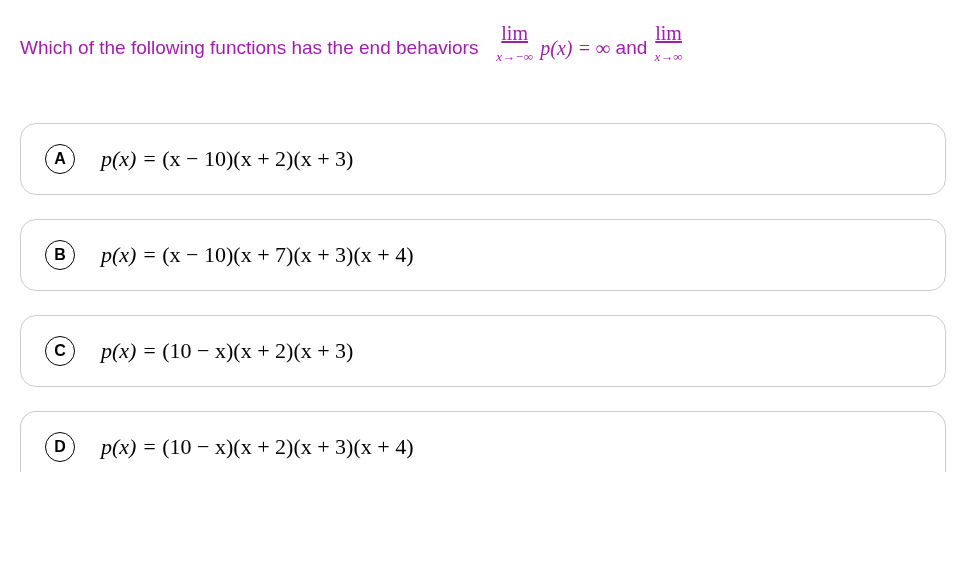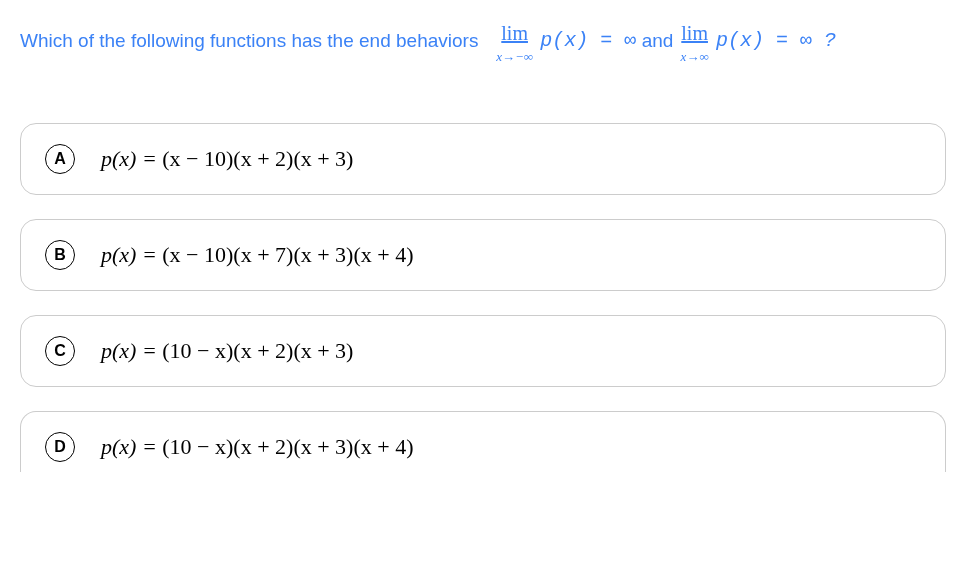--- a/index.html
+++ b/index.html
@@ -9,24 +9,24 @@
       width: 966px;
       height: 571px;
       padding: 20px 20px 0 20px;
       color: #000;
       overflow: hidden;
     }
     .question {
       font-size: 19px;
       line-height: 1.5;
       margin-bottom: 60px;
-      color: #3b82f6;
+      color: #a21caf;
       display: flex;
       flex-wrap: wrap;
-      align-items: center;
+      align-items: flex-end;
       gap: 0;
     }
     .question .text {
       font-size: 19px;
     }
     .limit {
       display: inline-block;
       text-align: center;
       vertical-align: middle;
       margin: 0 2px;
@@ -85,21 +85,21 @@
     }
     .formula {
       font-family: 'Times New Roman', serif;
       font-size: 22px;
       font-style: italic;
     }
     .formula .paren, .formula .num, .formula .eq, .formula .op {
       font-style: normal;
     }
     .qmath {
-      font-family: Liberation Mono, monospace;
+      font-family: Liberation Serif, serif;
       font-size: 20px;
     }
   </style>
 </head>
 <body>
 
 <div class="question">
   <span class="text">Which of the following functions has the end behaviors</span>
   <span>&nbsp;&nbsp;&nbsp;</span>
   <span class="limit">
@@ -109,21 +109,20 @@
   <span>&nbsp;</span>
   <span class="qmath mathital">p(x) = ∞</span>
   <span>&nbsp;</span>
   <span class="text">and</span>
   <span>&nbsp;</span>
   <span class="limit">
     <span class="top mathrm">lim</span>
     <span class="bot mathital">x→∞</span>
   </span>
   <span>&nbsp;</span>
-  <span class="qmath mathital">p(x) = ∞ ?</span>
 </div>
 
 <div class="options">
 
   <div class="option">
     <div class="badge">A</div>
     <div class="formula">
       <span>p(x) = </span><span class="paren">(x − 10)(x + 2)(x + 3)</span>
     </div>
   </div>

